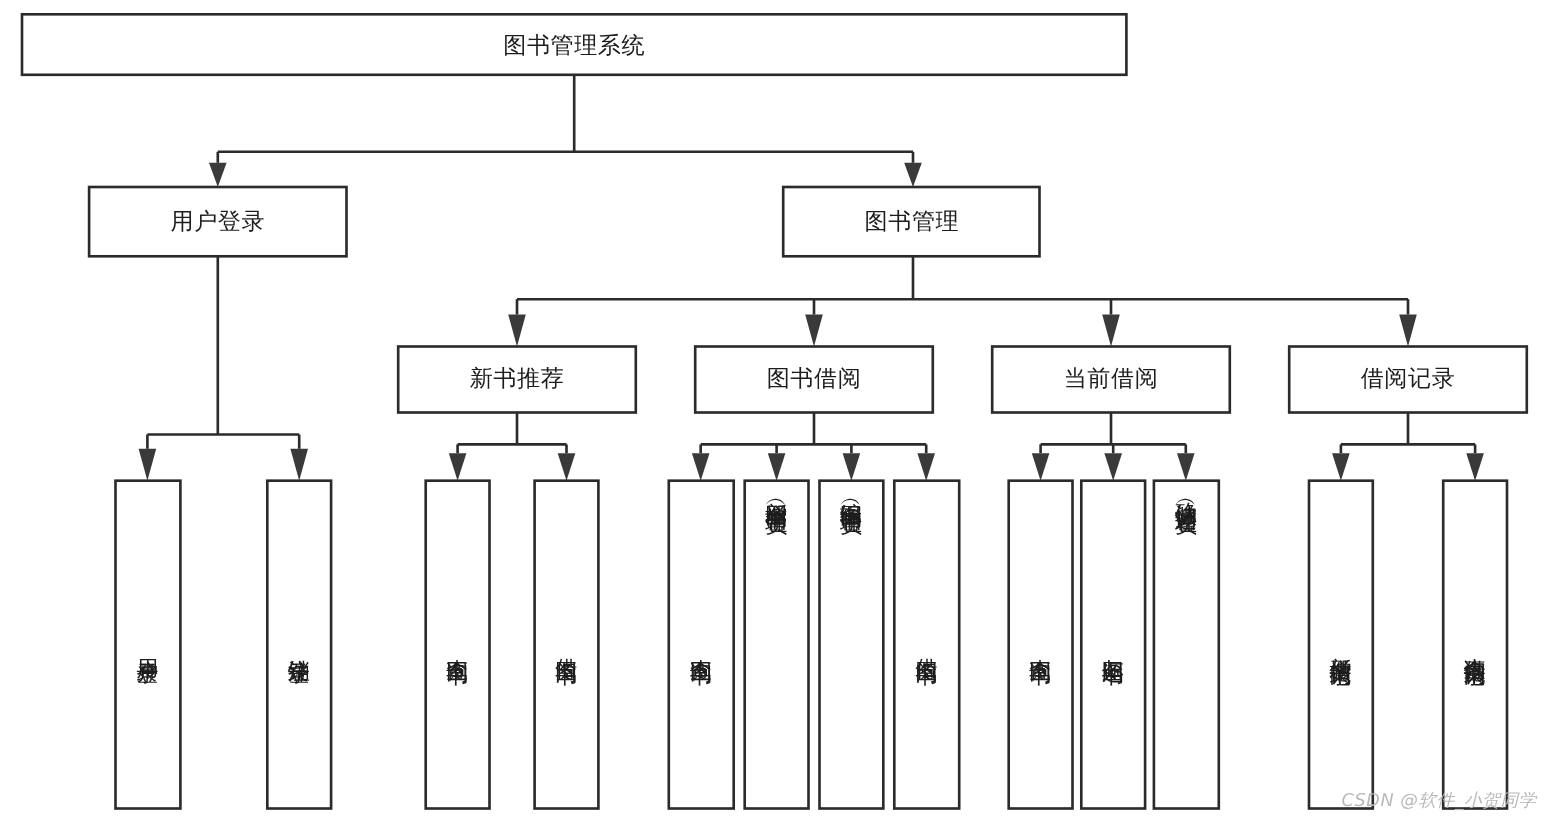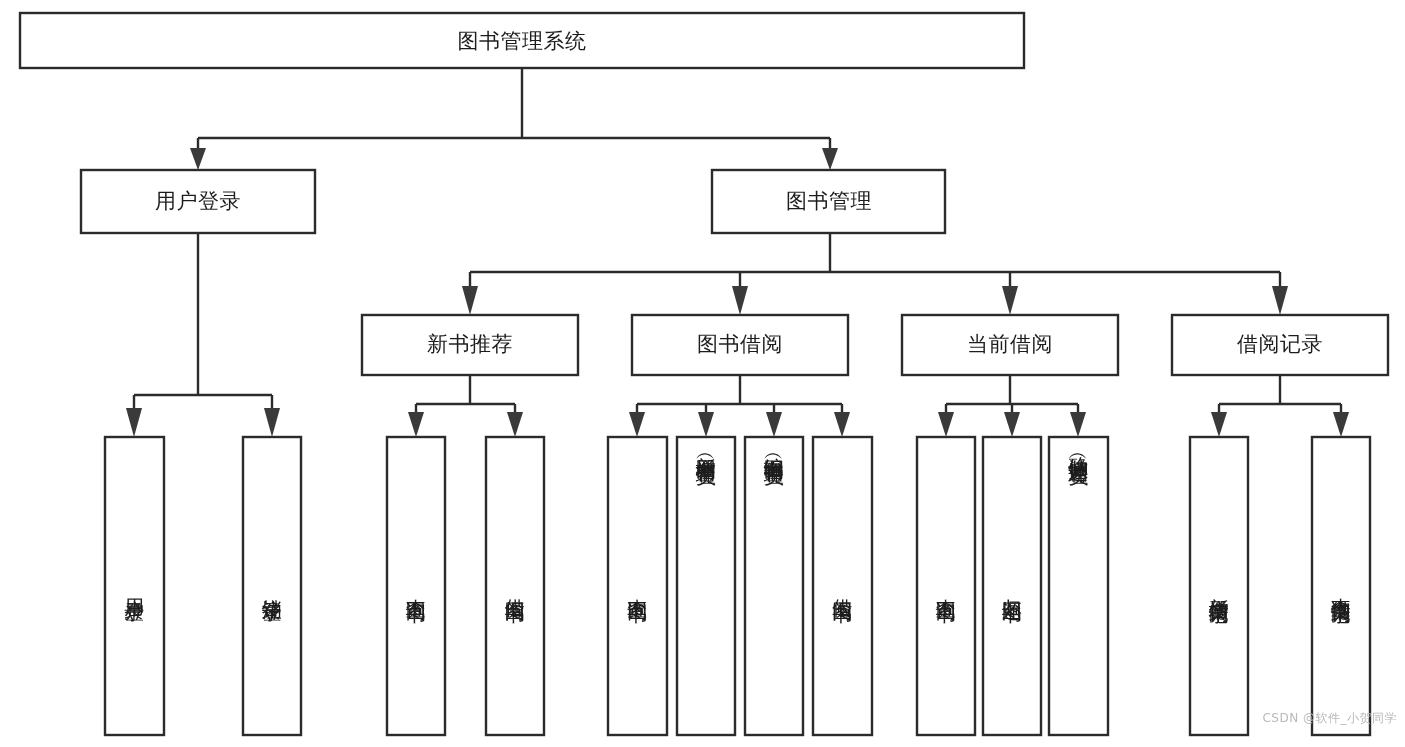--- a/index.html
+++ b/index.html
@@ -64,27 +64,28 @@
     font-size: 20px;
     line-height: 1.12;
     color: #1d1d1d;
     letter-spacing: 1.5px;
     white-space: nowrap;
     text-align: center;
   }
   .watermark {
     position: absolute;
     right: 8px;
-    bottom: 20px;
-    font-family: "DejaVu Sans", "Liberation Sans", sans-serif;
-    font-size: 12px;
+    bottom: 8px;
+    font-family: "DejaVu Sans", "Liberation Sans", sans-serif;
+    font-size: 16px;
     color: #b9b9b9;
     letter-spacing: 0.5px;
     white-space: nowrap;
     pointer-events: none;
+    font-style: italic;
   }
 </style>
 </head>
 <body>
 
 <div id="diagram-root">
 
   <svg id="flow" viewBox="0 0 1405 747">
 
     <g>

